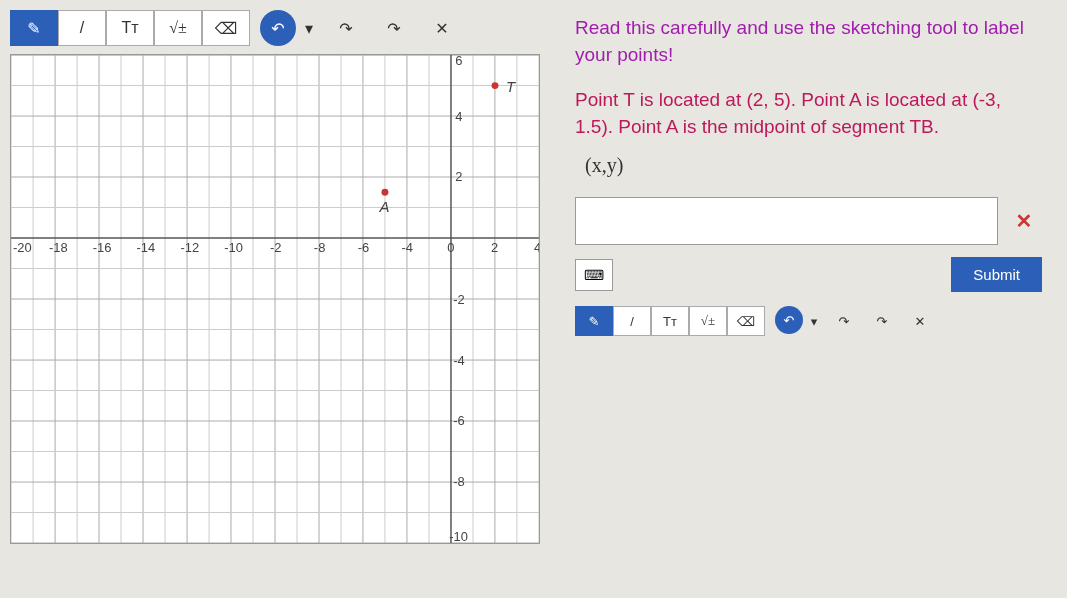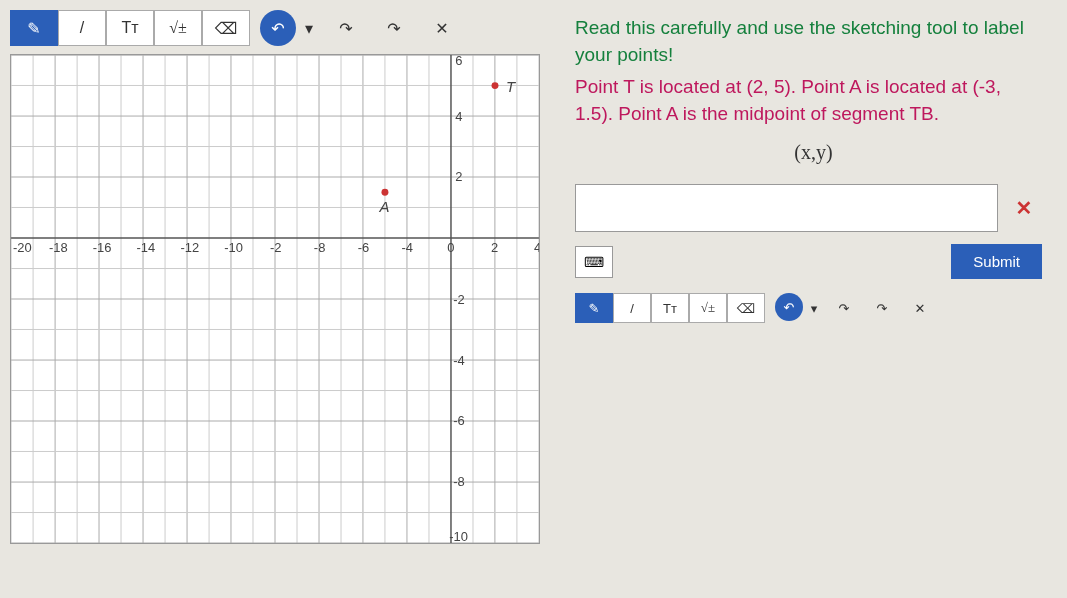--- a/index.html
+++ b/index.html
@@ -102,36 +102,35 @@
     .point-dot {
       fill: #c33;
     }
     .point-label {
       font-size: 15px;
       fill: #444;
       font-style: italic;
     }
     .instruction-text {
       font-size: 19px;
-      color: #15803d;
+      color: #a21caf;
       line-height: 1.4;
-      margin-bottom: 6px;
+      margin-bottom: 19px;
     }
     .problem-text {
       font-size: 19px;
       color: #be185d;
       line-height: 1.4;
       margin-bottom: 14px;
     }
     .xy-hint {
       font-size: 20px;
       color: #333;
       font-family: 'Times New Roman', serif;
       margin: 10px 0 20px 10px;
-      text-align: center;
     }
     .answer-row {
       display: flex;
       align-items: center;
       gap: 8px;
       margin-bottom: 12px;
     }
     .answer-input {
       flex: 1;
       height: 48px;

